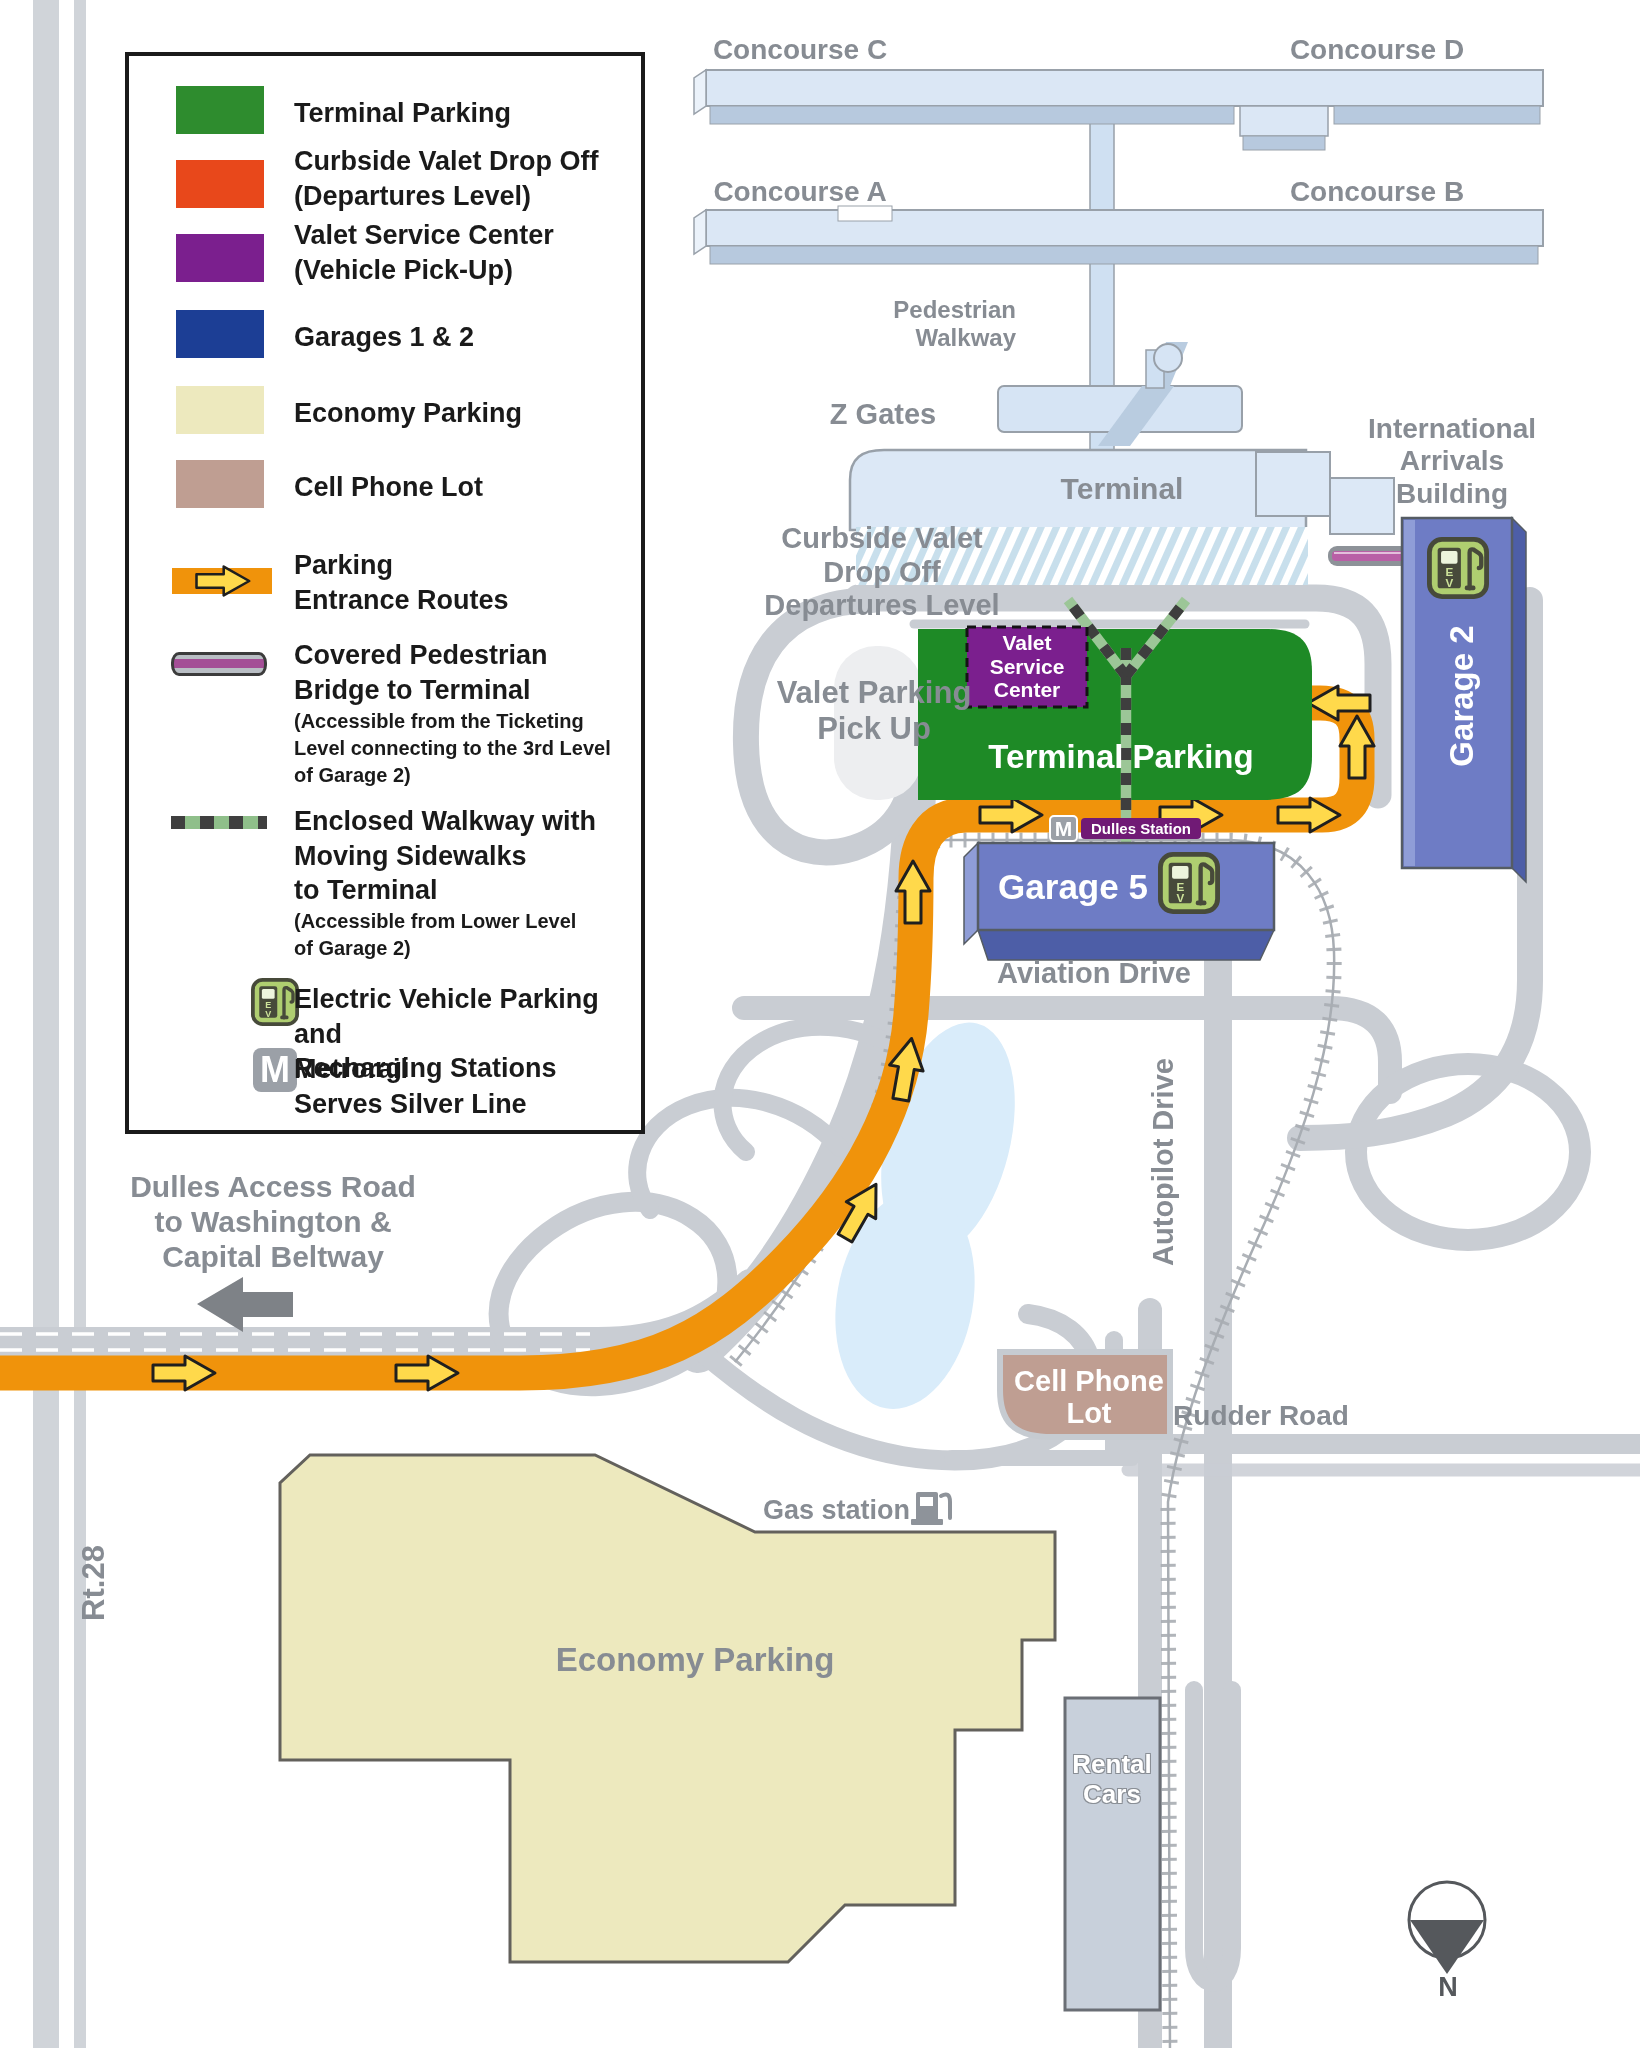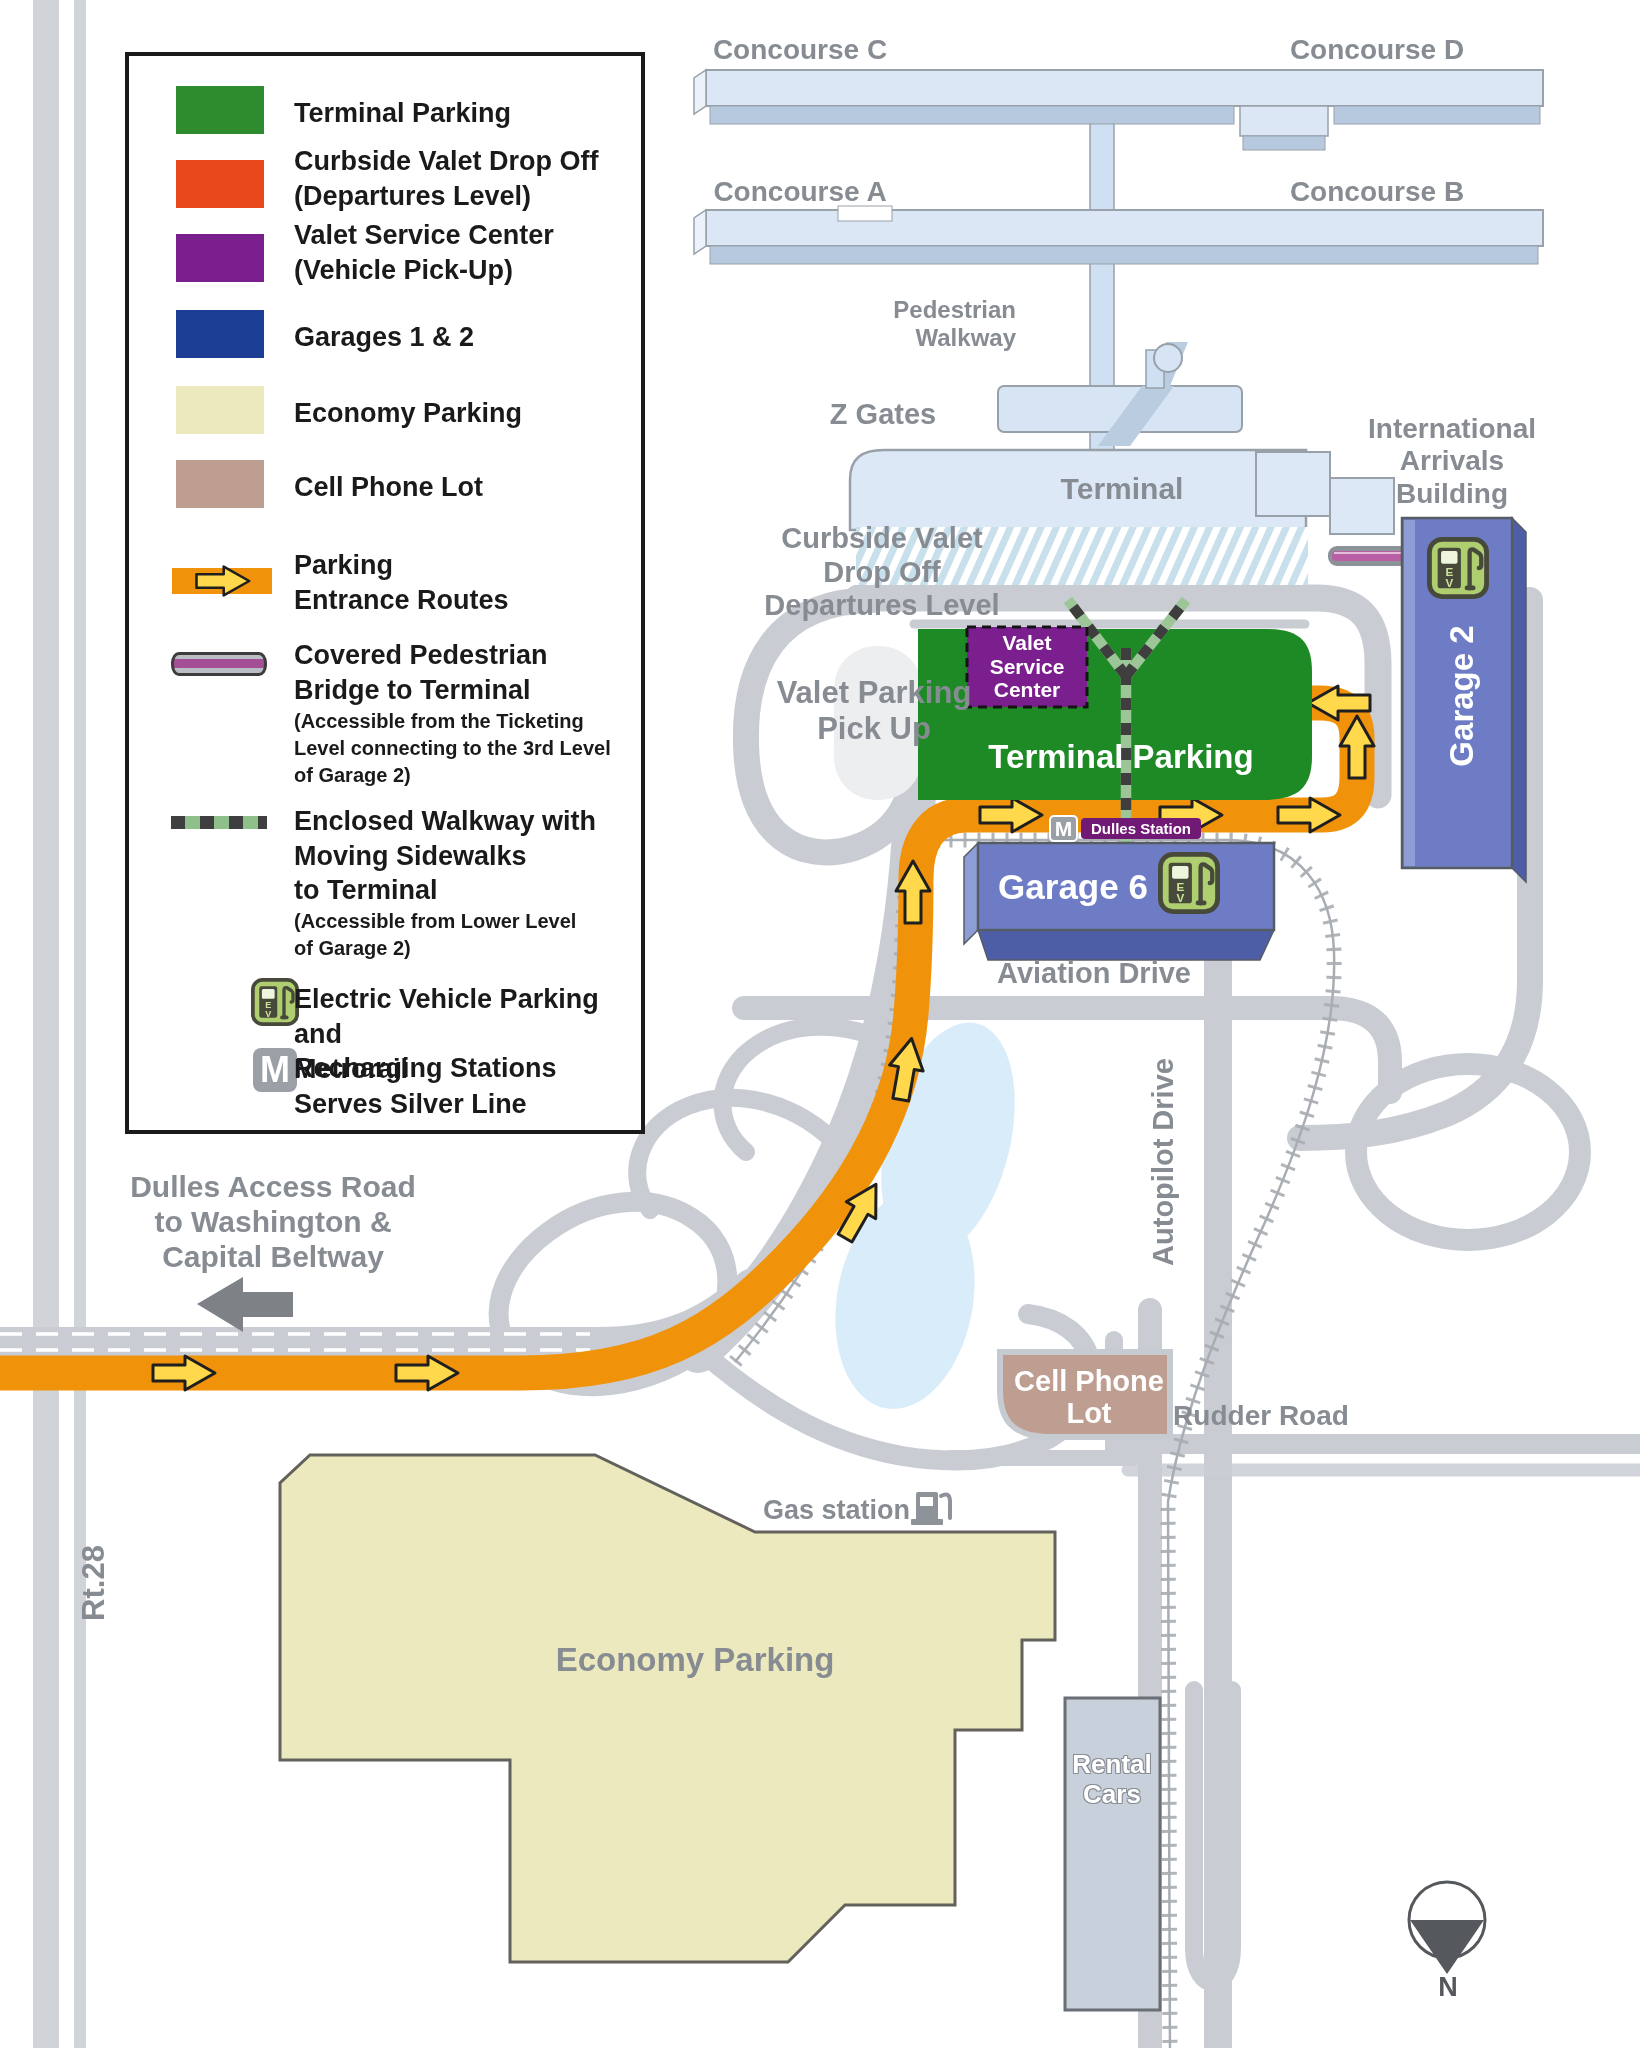--- a/index.html
+++ b/index.html
@@ -208,21 +208,21 @@
 Building</div>
 <div class="lbl" style="left:882px;top:572px;font-size:29px;">Curbside Valet
 Drop Off
 Departures Level</div>
 <div class="lbl" style="left:874px;top:670px;font-size:31px;margin-top:41px;">Valet Parking
 Pick Up</div>
 <div class="lbl white" style="left:1027px;top:666px;font-size:21px;line-height:1.12;">Valet
 Service
 Center</div>
 <div class="lbl white" style="left:1121px;top:757px;font-size:33px;">Terminal Parking</div>
-<div class="lbl white" style="left:1073px;top:887px;font-size:35px;">Garage 6</div>
+<div class="lbl white" style="left:1073px;top:887px;font-size:35px;">Garage 5</div>
 <div class="lbl white rot" style="left:1462px;top:696px;font-size:33px;">Garage 2</div>
 <div class="lbl" style="left:1094px;top:974px;font-size:29px;">Aviation Drive</div>
 <div class="lbl rot" style="left:1164px;top:1162px;font-size:29px;">Autopilot Drive</div>
 <div class="lbl" style="left:273px;top:1222px;font-size:30px;">Dulles Access Road
 to Washington &amp;
 Capital Beltway</div>
 <div class="lbl rot" style="left:94px;top:1583px;font-size:31px;">Rt.28</div>
 <div class="lbl white" style="left:1089px;top:1398px;font-size:29px;line-height:1.1;">Cell Phone
 Lot</div>
 <div class="lbl" style="left:1261px;top:1416px;font-size:28px;">Rudder Road</div>

